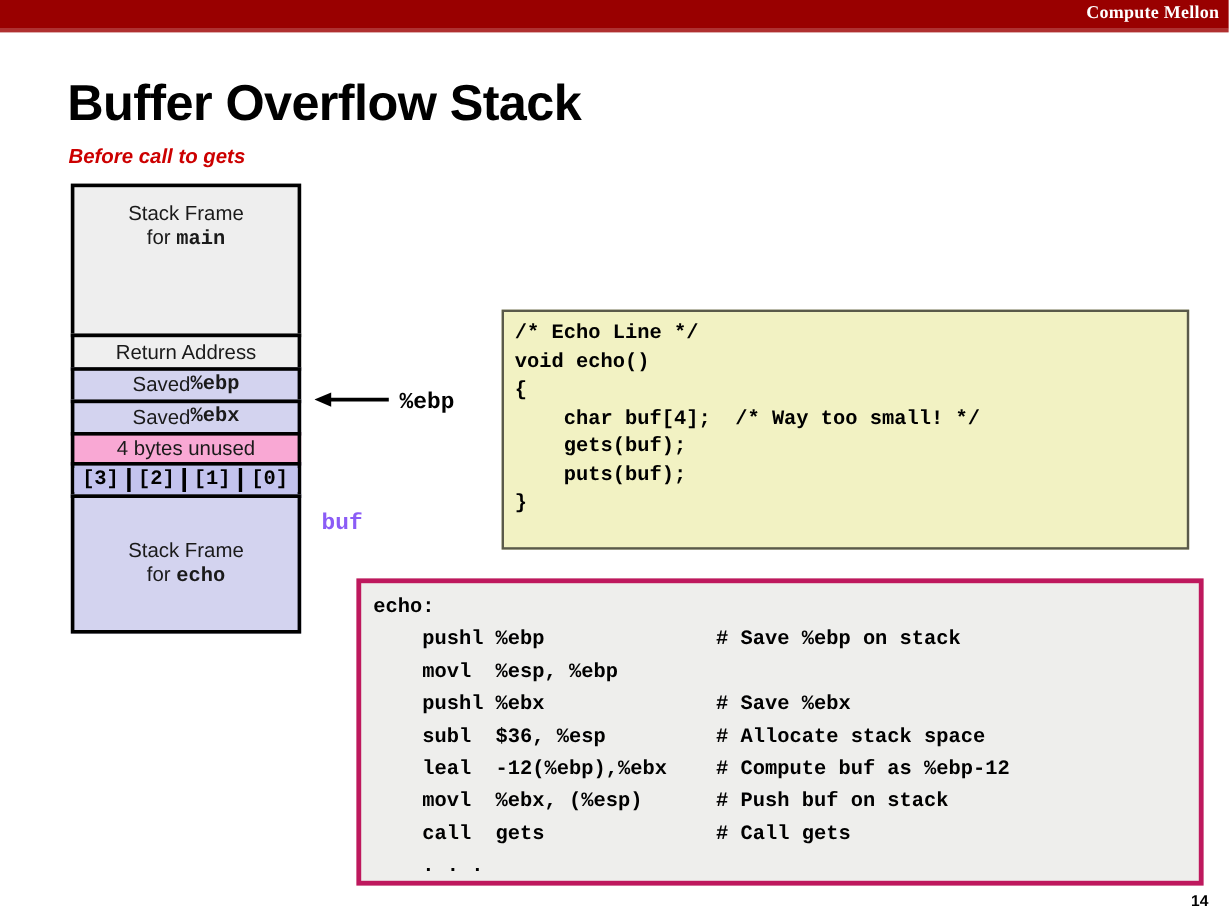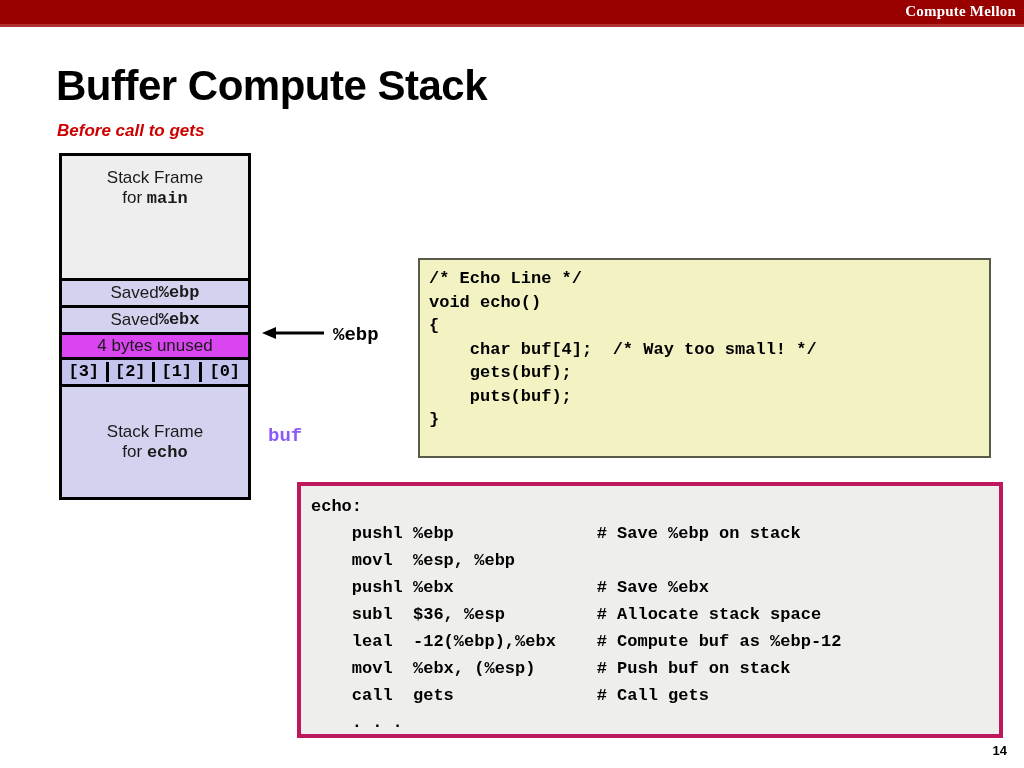--- a/index.html
+++ b/index.html
@@ -94,21 +94,21 @@
   .row-ret {
     height: 31px;
     background: #efefef;
   }
   .row-ebp, .row-ebx {
     height: 30px;
     background: #d3d3ef;
   }
   .row-unused {
     height: 28px;
-    background: #d946ef;
+    background: #f9a8d4;
   }
   .row-buf {
     height: 30px;
     background: #c3c3ee;
     padding: 0;
     display: flex;
   }
   .buf-cell {
     box-sizing: border-box;
     flex: 1 1 25%;
@@ -210,32 +210,35 @@
     color: #000000;
   }
 </style>
 </head>
 <body>
 
 <div class="header-bar"></div>
 <div class="header-underline"></div>
 <div class="brand">Compute Mellon</div>
 
-<div class="slide-title">Buffer Compute Stack</div>
+<div class="slide-title">Buffer Overflow Stack</div>
 <div class="slide-subtitle">Before call to gets</div>
 
 <div class="stack-diagram">
 
   <div class="stack-row row-main">
     <div>
       <span class="sf-line">Stack Frame</span>
       <span class="sf-line"><span>for </span><span class="mono-b">main</span></span>
     </div>
   </div>
 
+  <div class="stack-row row-ret">
+    <span>Return Address</span>
+  </div>
 
   <div class="stack-row row-ebp">
     <span>Saved </span>
       <span class="mono-b">%ebp</span>
   </div>
 
   <div class="stack-row row-ebx">
     <span>Saved </span>
       <span class="mono-b">%ebx</span>
   </div>

